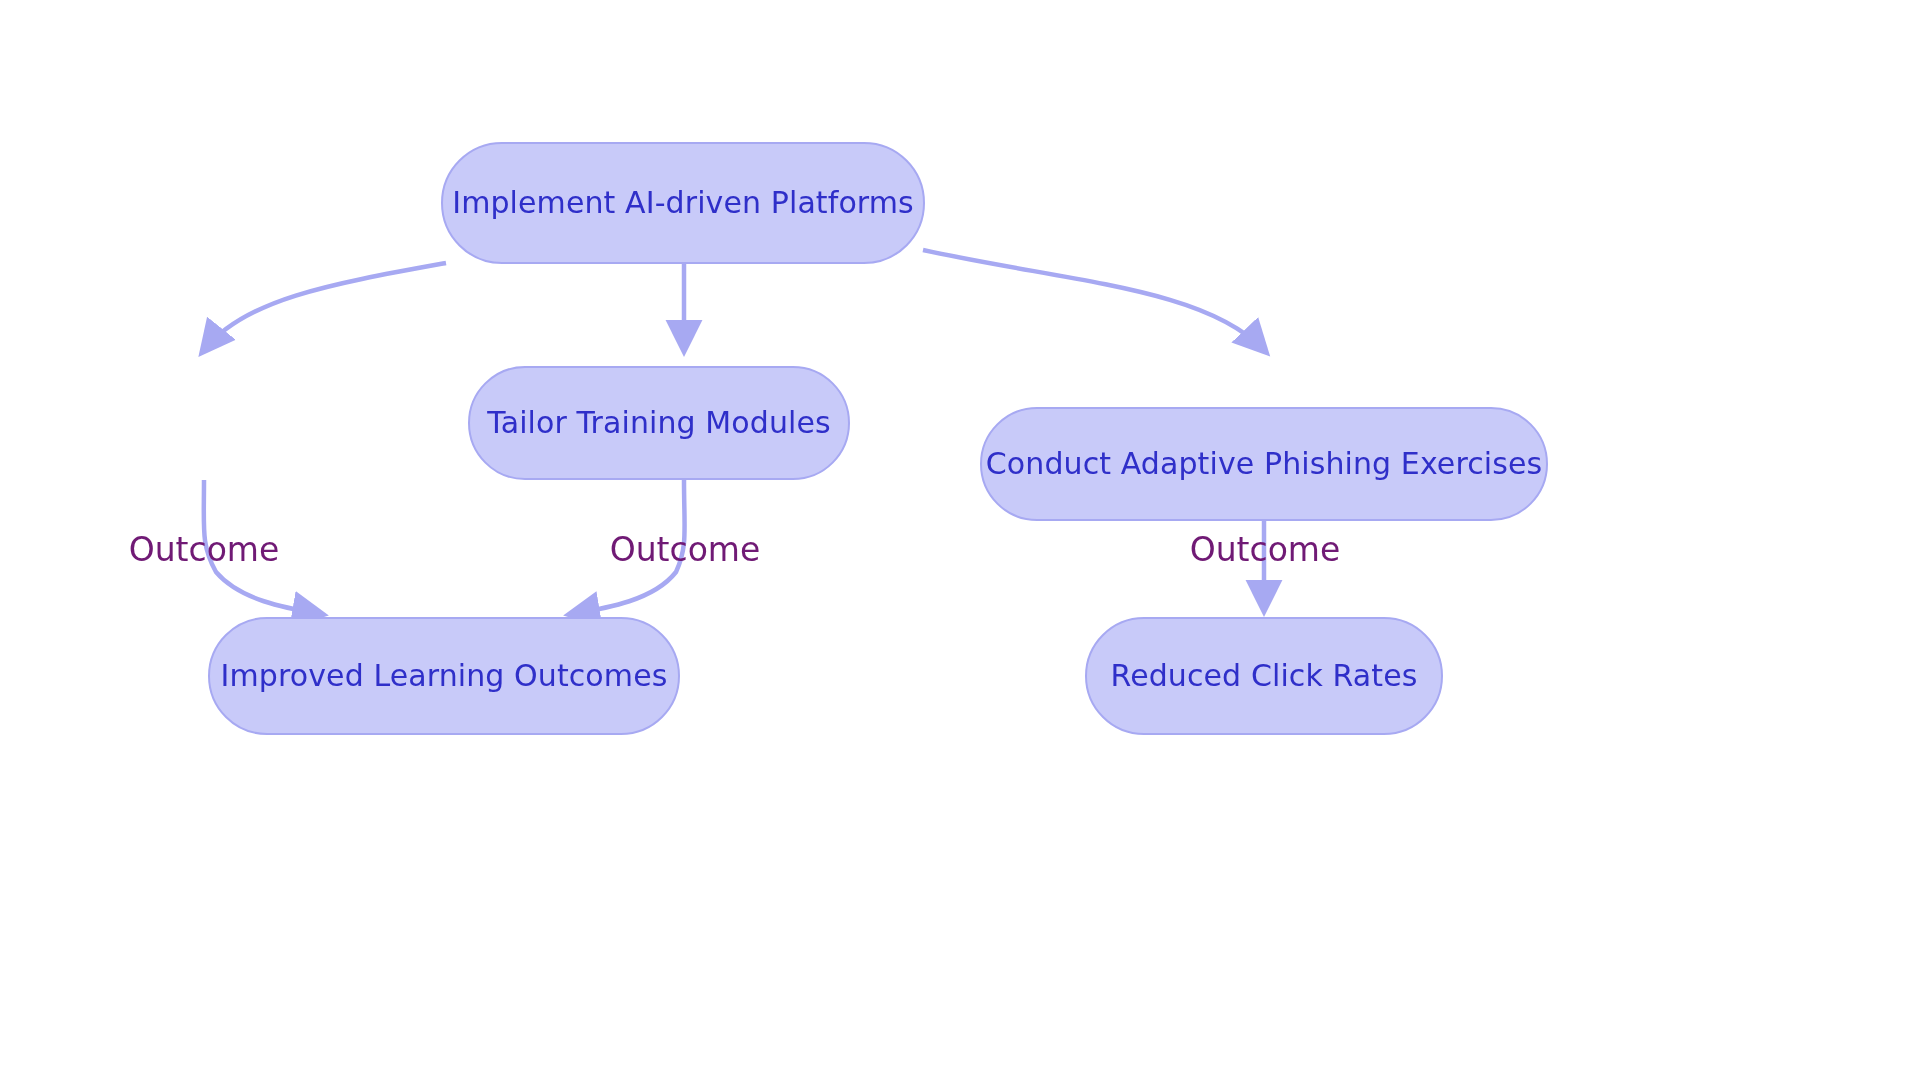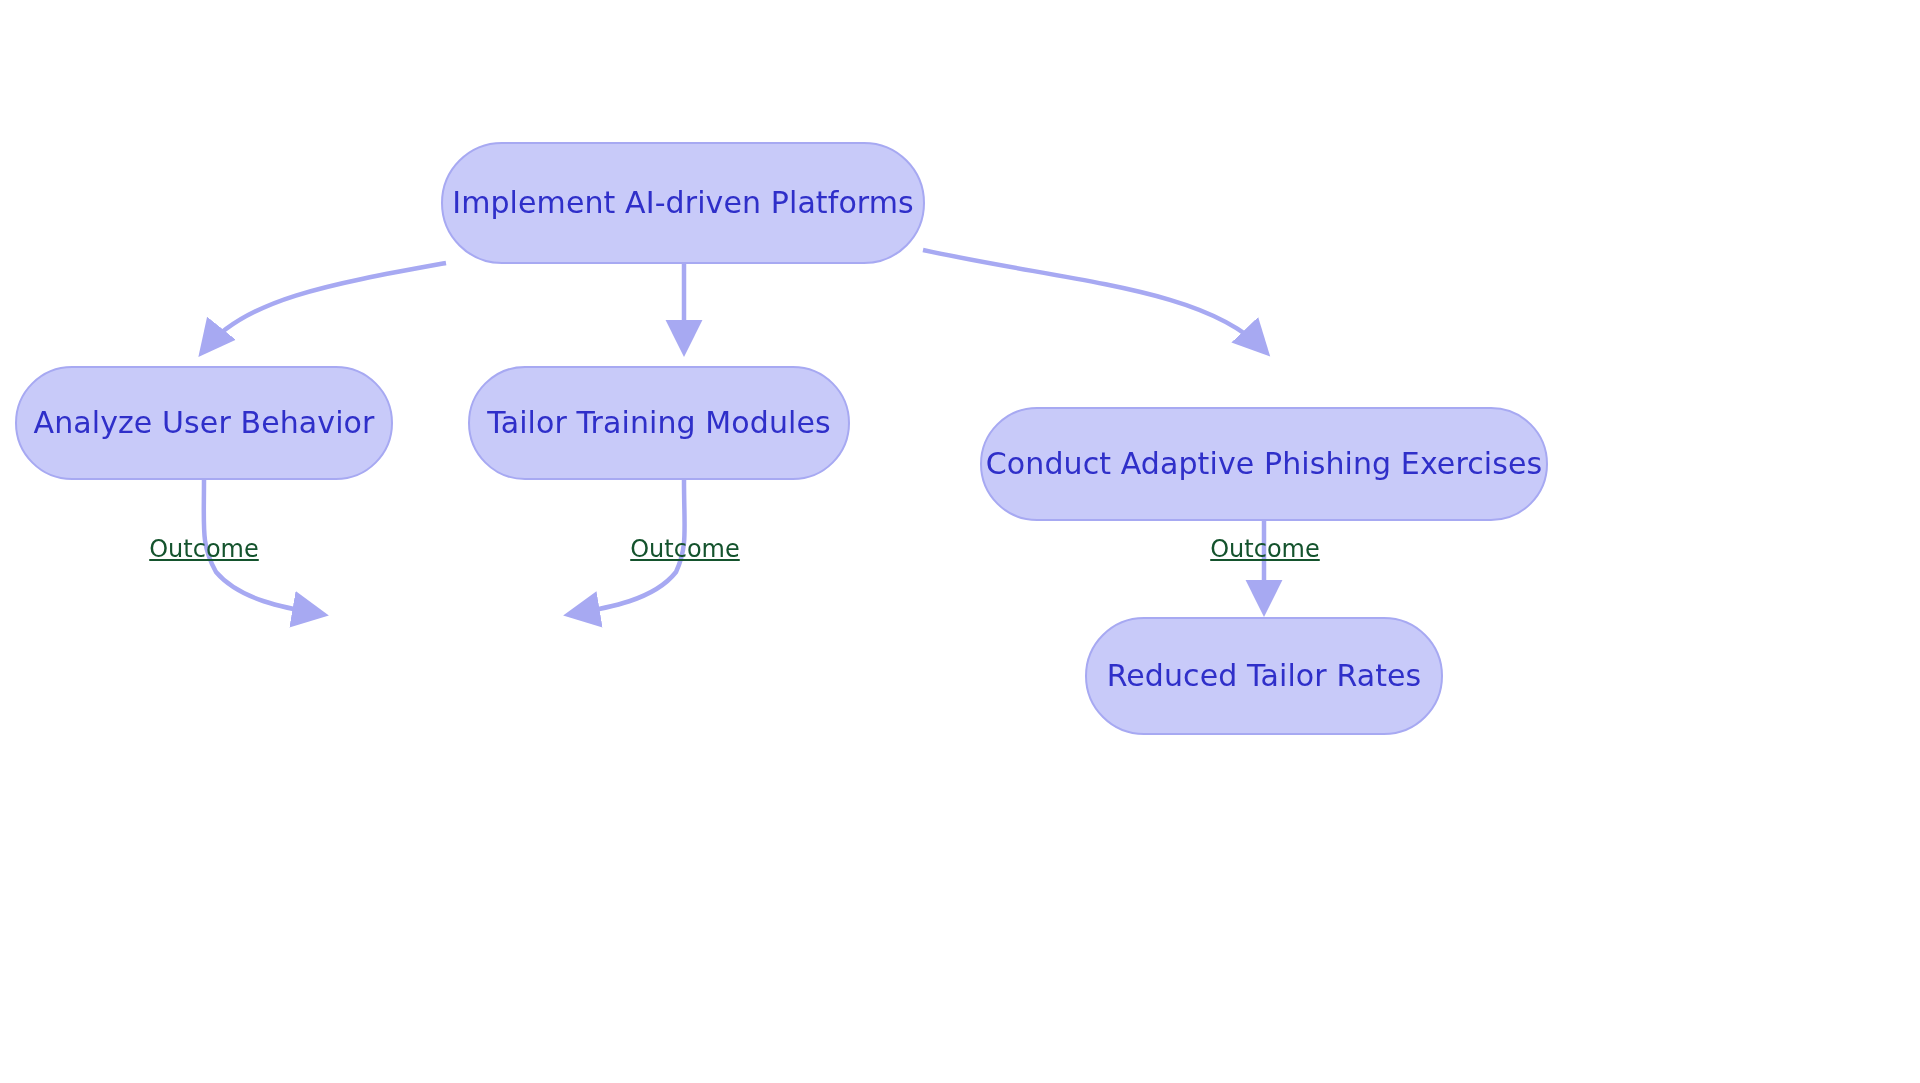--- a/index.html
+++ b/index.html
@@ -44,27 +44,26 @@
     line-height: 1;
     padding: 0 26px;
   }
   .node-label {
     color: #2f2fc9;
     font-size: 30px;
     white-space: nowrap;
   }
   .edge-label {
     position: absolute;
-    color: #14532d;
-    font-size: 24px;
+    color: #701a75;
+    font-size: 33px;
     line-height: 1;
     white-space: nowrap;
     background: transparent;
     transform: translate(-50%, -50%);
-    text-decoration: underline;
   }
 </style>
 </head>
 <body>
 
 <div id="diagram-root">
 
   <svg id="edge-layer" viewBox="0 0 1920 1083" width="1920" height="1083" xmlns="http://www.w3.org/2000/svg">
     <defs>
       <marker id="arrowhead" markerWidth="9" markerHeight="9" refX="6.2" refY="4.5" orient="auto" markerUnits="strokeWidth">
@@ -82,35 +81,35 @@
 
     <path d="M 684,480 C 684,530 688,546 676,572 C 654,600 608,608 572,614" fill="none" stroke="#a7a9f2" stroke-width="4.5" marker-end="url(#arrowhead)"></path>
 
     <path d="M 1264,480 L 1264,608" fill="none" stroke="#a7a9f2" stroke-width="4.5" marker-end="url(#arrowhead)"></path>
   </svg>
 
   <div class="node" style="left:441px; top:142px; width:484px; height:122px;">
     <span class="node-label">Implement AI-driven Platforms</span>
   </div>
 
-  <div class="node" style="left:15px; top:366px; width:378px; height:114px;">
-    <span class="node-label">Analyze User Behavior</span>
-  </div>
 
   <div class="node" style="left:468px; top:366px; width:382px; height:114px;">
     <span class="node-label">Tailor Training Modules</span>
   </div>
 
   <div class="node" style="left:980px; top:366px; width:568px; height:114px;margin-top:41px;">
     <span class="node-label">Conduct Adaptive Phishing Exercises</span>
   </div>
 
+  <div class="node" style="left:208px; top:617px; width:472px; height:118px;">
+    <span class="node-label">Improved Learning Outcomes</span>
+  </div>
 
   <div class="node" style="left:1085px; top:617px; width:358px; height:118px;">
-    <span class="node-label">Reduced Tailor Rates</span>
+    <span class="node-label">Reduced Click Rates</span>
   </div>
 
   <div class="edge-label" style="left:204px; top:549px;">Outcome</div>
 
   <div class="edge-label" style="left:685px; top:549px;">Outcome</div>
 
   <div class="edge-label" style="left:1265px; top:549px;">Outcome</div>
 
 </div>
 

